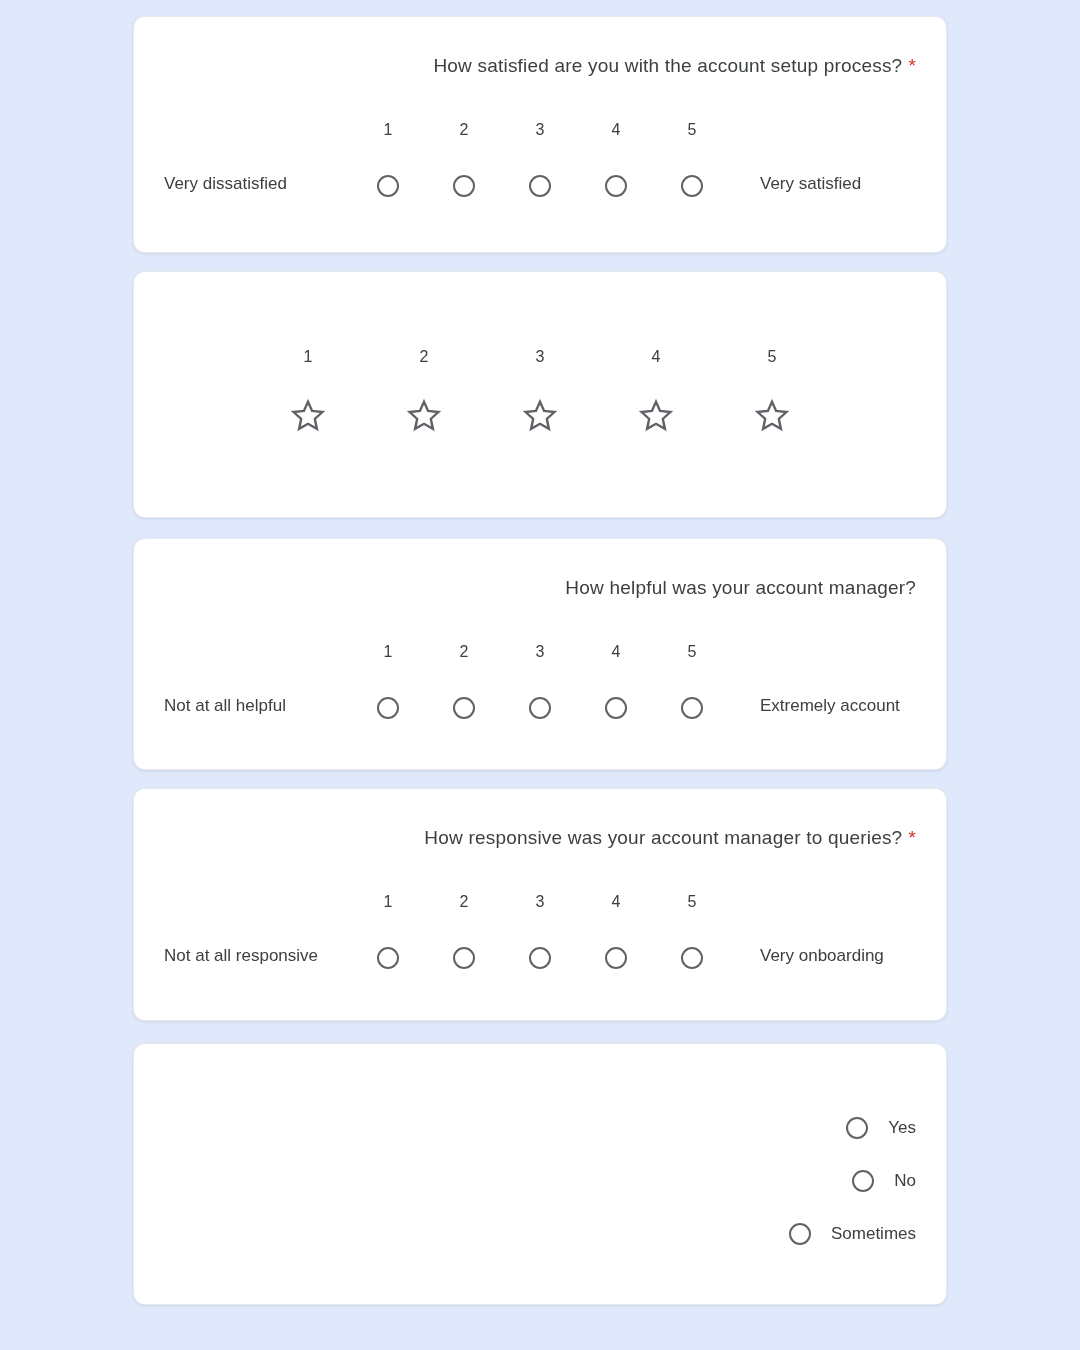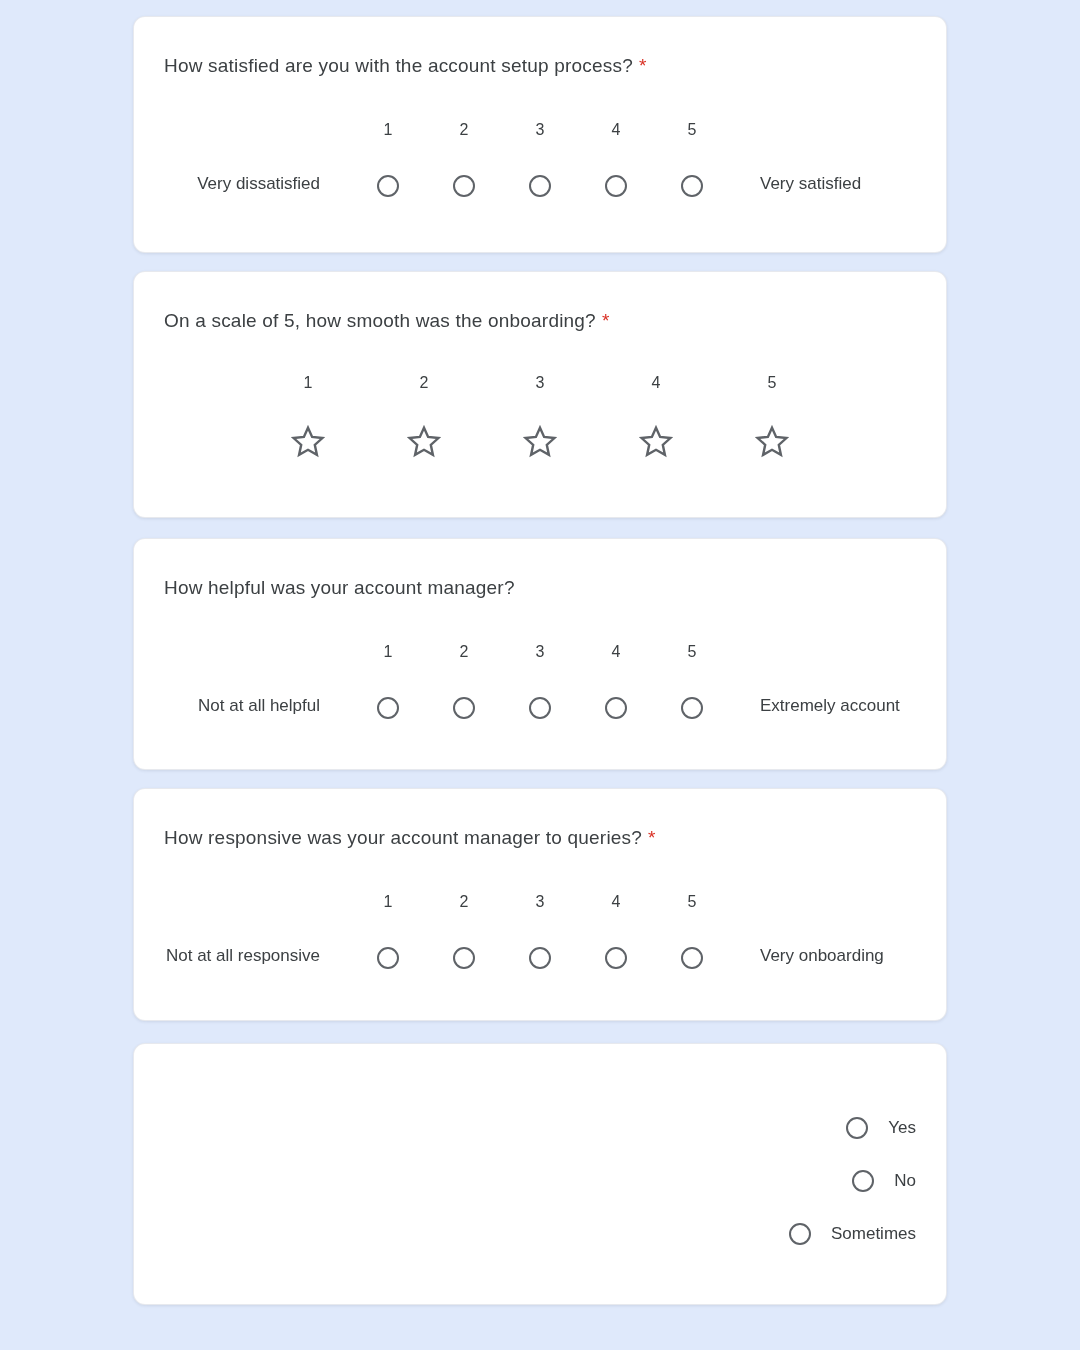--- a/index.html
+++ b/index.html
@@ -27,20 +27,21 @@
   .card.h2 { min-height: 247px; margin-top: 18px; }
   .card.h3 { min-height: 232px; margin-top: 20px; }
   .card.h4 { min-height: 233px; margin-top: 18px; }
   .card.h5 { min-height: 262px; margin-top: 22px; }
 
   .question {
     font-size: 19px;
     line-height: 26px;
     color: #3c4043;
     letter-spacing: 0.2px;
+    text-align: right;
   }
   .asterisk {
     color: #d93025;
     margin-left: 6px;
     font-size: 19px;
   }
 
   
   .scale-row {
     display: flex;
@@ -48,21 +49,21 @@
     margin-top: 40px;
   }
   .scale-side {
     flex: 1 1 0;
     font-size: 17px;
     color: #3c4043;
     padding-bottom: 1px;
     line-height: 24px;
     white-space: nowrap;
   }
-  .scale-side.left  { text-align: right; padding-right: 30px; }
+  .scale-side.left  { padding-right: 30px; }
   .scale-side.right { text-align: left;  padding-left: 30px; }
   .scale-cols { display: flex; flex: 0 0 auto; }
   .scale-col {
     width: 76px;
     display: flex;
     flex-direction: column;
     align-items: center;
   }
   .scale-num {
     font-size: 16px;
@@ -136,21 +137,20 @@
         <div class="scale-col">
           <div class="scale-num">5</div>
           <div class="radio"></div>
         </div>
       </div>
       <div class="scale-side right">Very satisfied</div>
     </div>
   </div>
 
   <div class="card h2">
-    <div class="question"><span>On a scale of 5, how smooth was the onboarding?</span><span class="asterisk">*</span></div>
     <div class="star-row">
       <div class="star-col">
         <div class="scale-num">1</div>
         <div class="star-btn">
           <svg width="34" height="34" viewBox="0 0 24 24" fill="none" stroke="#5f6368" stroke-width="1.7" stroke-linejoin="miter">
             <polygon points="12,2.6 14.9,9.1 22.2,9.9 16.8,14.7 18.3,21.8 12,18.2 5.7,21.8 7.2,14.7 1.8,9.9 9.1,9.1"></polygon>
           </svg>
         </div>
       </div>
       <div class="star-col">

